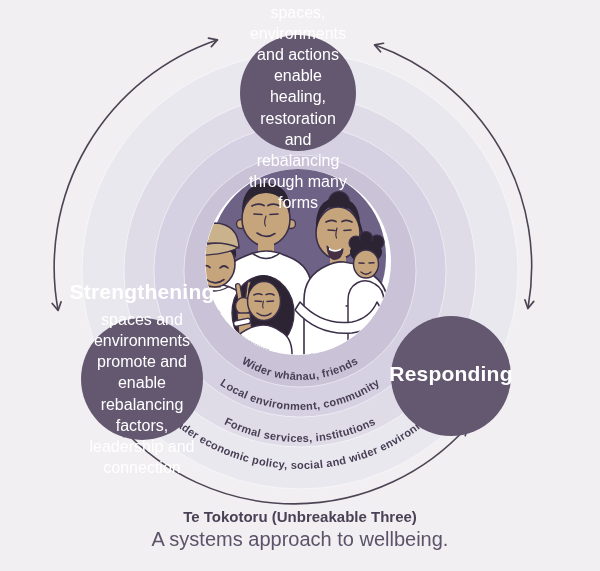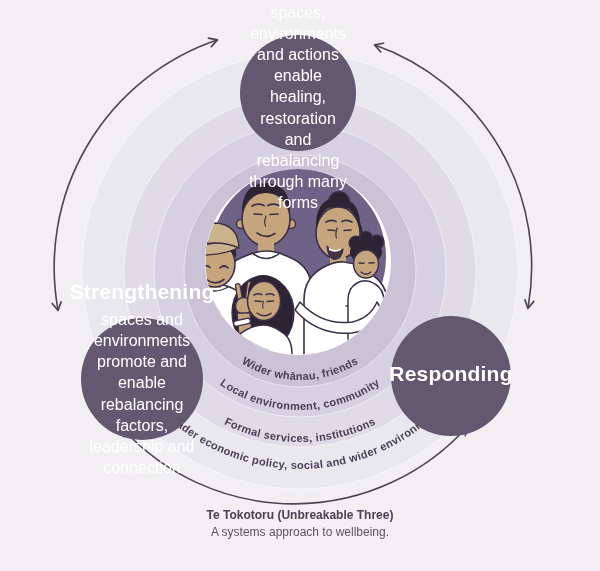--- a/index.html
+++ b/index.html
@@ -23,22 +23,22 @@
   #node-strengthening .d{width:112px;}
   #node-responding{left:391px;top:316px;width:120px;height:120px;}
   #node-responding .d{width:100px;}
   
   text.ringlabel{
     font-family:"Liberation Sans", sans-serif;
     font-weight:600;font-size:11px;fill:#483e55;letter-spacing:.3px;
   }
   
   .caption{position:absolute;left:0;right:0;top:508px;text-align:center;}
-  .caption .c1{font-weight:700;font-size:12px;color:#4a4156;}
-  .caption .c2{font-size:12px;color:#5a5369;margin-top:3px;}
+  .caption .c1{font-weight:700;font-size:15px;color:#4a4156;}
+  .caption .c2{font-size:20px;color:#5a5369;margin-top:3px;}
 </style>
 </head>
 <body>
 
 <div class="stage">
 
   <svg class="layer" width="600" height="571" viewBox="0 0 600 571">
     <defs>
       <clipPath id="centerClip">
           <circle cx="298" cy="262" r="92.5"></circle>

